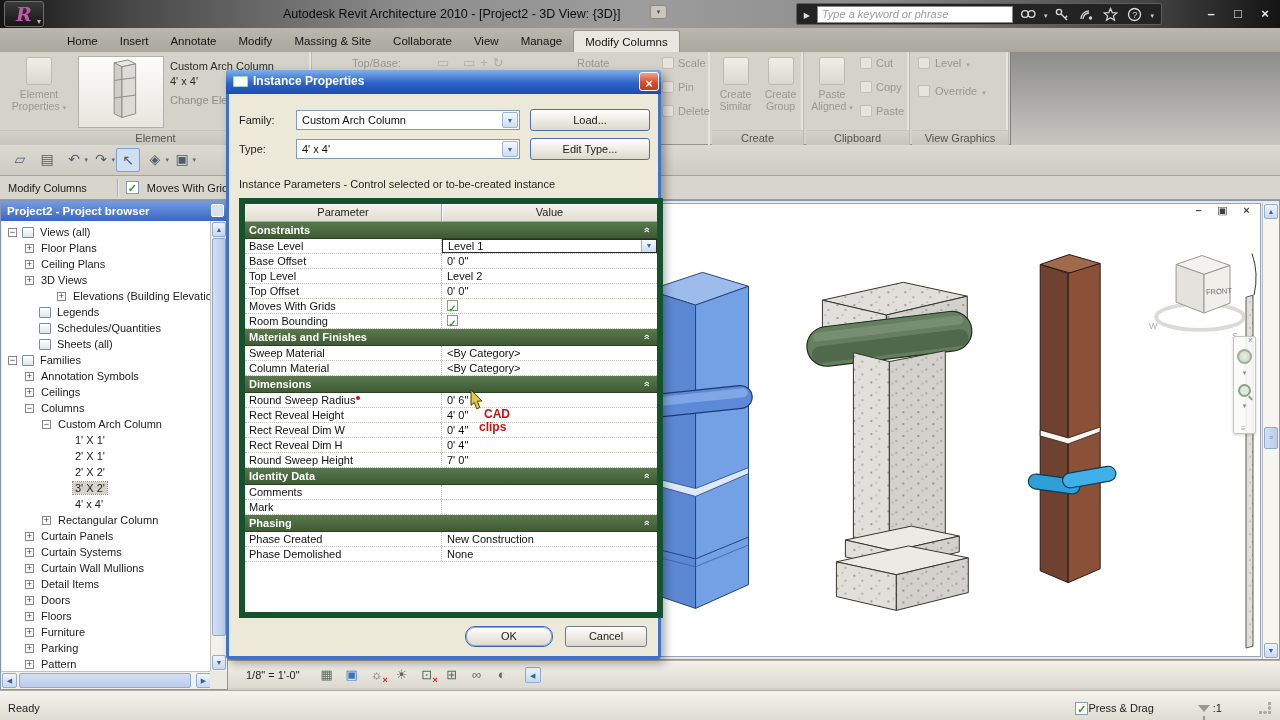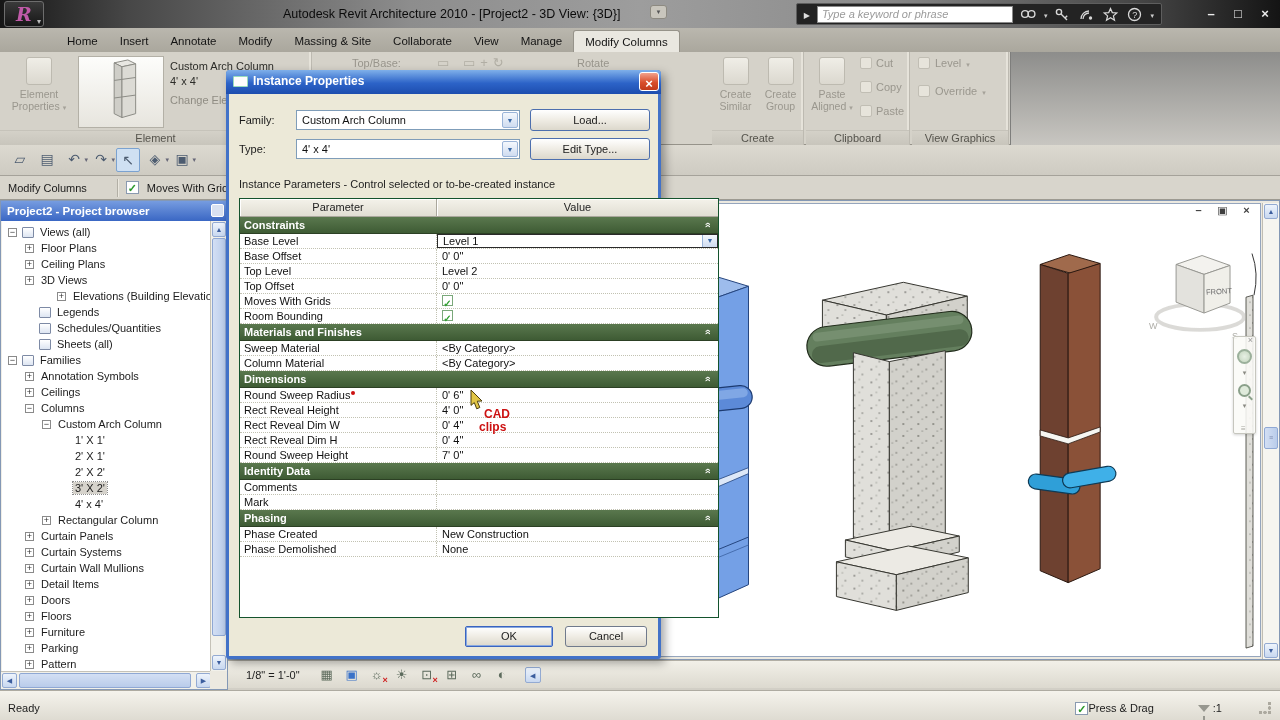--- a/index.html
+++ b/index.html
@@ -149,40 +149,40 @@
 .dtitle{position:absolute;left:-3px;right:-3px;top:-3px;height:24px;background:linear-gradient(#7fb0ea,#2c63c8 55%,#1d4dae);border-radius:4px 4px 0 0;color:#fff;font-weight:bold;font-size:12px;line-height:23px;padding-left:27px}
 .dicon{position:absolute;left:7px;top:6px;width:15px;height:11px;background:#fdfdfd;border:1px solid #9db;border-radius:1px}
 .dclose{position:absolute;right:2px;top:2px;width:20px;height:19px;background:linear-gradient(#f2a28c,#d94e2c 55%,#c23a1a);border:1px solid #fff;border-radius:3px;text-align:center}
 .dclose::before{content:"×";color:#fff;font-weight:bold;font-size:13px;line-height:17px}
 .dlabel{position:absolute;left:10px;color:#1a1a1a}
 .dcombo{position:absolute;left:67px;width:224px;height:20px;background:#fff;border:1px solid #7f9db9;line-height:18px;padding-left:5px;color:#111}
 .ca{position:absolute;right:1px;top:1px;bottom:1px;width:16px;background:linear-gradient(#f4f8fd,#cfdcf0);border:1px solid #9ab4d8;border-radius:2px;text-align:center}
 .ca::before{content:"▼";font-size:7px;color:#3a6aa8;line-height:15px;display:block}
 .dbtn{position:absolute;left:301px;width:120px;height:22px;background:linear-gradient(#ffffff,#efece4 50%,#dcd8cc);border:1px solid #4d6fae;border-radius:3px;text-align:center;line-height:20px;color:#1a1a1a}
 .dnote{position:absolute;left:10px;top:105px;color:#1e1e1e}
-.ptable{position:absolute;left:10px;top:125px;width:480px;height:420px;background:#fff;border:1px solid #14532d;overflow:hidden}
+.ptable{position:absolute;left:10px;top:125px;width:424px;height:420px;background:#fff;border:6px solid #14532d;overflow:hidden}
 .thead{display:flex;height:18px;background:linear-gradient(#f4f2ea,#e1ded3);border-bottom:1px solid #aaa79c}
 .th{flex:0 0 197px;text-align:center;line-height:17px;border-right:1px solid #aaa79c;box-shadow:inset 1px 1px 0 #fff;color:#222}
 .th.v{flex:1;border-right:none}
 .prow{display:flex;height:15px;line-height:14px;border-bottom:1px dotted #c2c2b2;position:relative}
 .grp{display:none}
 .t-group{height:17px;background:linear-gradient(#5a784e,#3e5b34);border-bottom:1px solid #2c4024}
 .t-group .grp{display:flex;width:100%;color:#fff;font-weight:bold;padding-left:4px;line-height:16px}
 .grpchev{margin-left:auto;margin-right:7px;transform:rotate(-90deg);font-size:10px}
 .lab{flex:0 0 197px;padding-left:4px;border-right:1px dotted #c2c2b2;color:#101010;overflow:hidden;white-space:nowrap}
 .val{flex:1;padding-left:5px;color:#101010;position:relative;overflow:hidden;white-space:nowrap}
 .t-combo .val{border:1px solid #2a2a2a;background:#fff;line-height:12px}
 .v-arrow{display:none;position:absolute;right:0;top:0;bottom:0;width:15px;background:linear-gradient(#f4f8fd,#cfdcf0);border-left:1px solid #9ab4d8;text-align:center}
 .v-arrow::before{content:"▼";font-size:7px;color:#3a6aa8;line-height:12px;display:block}
 .t-combo .v-arrow{display:block}
 .v-check{display:none;width:11px;height:11px;border:1px solid #7aa87a;background:#fff;text-align:center;margin-top:1px}
 .v-check::before{content:"✓";color:#2f9e2f;font-size:10px;line-height:10px;font-weight:bold}
 .t-check .v-check{display:inline-block}
 .f-assoc .lab::after{content:"";display:inline-block;width:4px;height:4px;border-radius:50%;background:#cc1111;margin-left:1px;vertical-align:4px}
-.okbtn{position:absolute;left:236px;top:553px;width:88px;height:21px;background:linear-gradient(#ffffff,#efece4 50%,#dcd8cc);border:1px solid #3a64c0;border-radius:2px;box-shadow:0 0 0 1px #88a8e0 inset;text-align:center;line-height:19px}
+.okbtn{position:absolute;left:236px;top:553px;width:88px;height:21px;background:linear-gradient(#ffffff,#efece4 50%,#dcd8cc);border:1px solid #3a64c0;border-radius:10px;box-shadow:0 0 0 1px #88a8e0 inset;text-align:center;line-height:19px}
 .cancelbtn{position:absolute;left:336px;top:553px;width:82px;height:21px;background:linear-gradient(#ffffff,#efece4 50%,#dcd8cc);border:1px solid #707a8c;border-radius:3px;text-align:center;line-height:19px}
 
 
 .cursorwm{position:absolute;left:470px;top:390px;z-index:60;pointer-events:none}
 .wmtext{position:absolute;color:#cc1111;font-weight:bold;font-size:12px;white-space:nowrap}
 .wm1{left:14px;top:17px}
 .wm2{left:9px;top:30px}
 </style>
 </head>
 <body>
@@ -261,20 +261,34 @@
       <div>4' x 4'</div>
     </div>
     <div class="elchange">Change Element</div>
     <div class="plabel">Element</div>
   </div>
 
   <span class="ghost" id="g-topbase">Top/Base:</span>
   <span class="ghost" id="g-icons"><span class="gi1"></span><span class="gi2"></span><span class="gi3"></span></span>
   <span class="ghost" id="g-rotate">Rotate</span>
 
+  <div class="panel" id="p-modstack">
+    <div class="mrow dis" style="top:5px">
+        <span class="ric"></span>
+        <span>Scale</span>
+      </div>
+    <div class="mrow dis" style="top:29px">
+        <span class="ric"></span>
+        <span>Pin</span>
+      </div>
+    <div class="mrow dis" style="top:53px">
+        <span class="ric"></span>
+        <span>Delete</span>
+      </div>
+  </div>
 
   <div class="panel" id="p-create">
     <div class="bigbtn" style="left:1px"><div class="ricL"></div><span>Create Similar</span></div>
     <div class="bigbtn" style="left:46px"><div class="ricL"></div><span>Create Group</span></div>
     <div class="plabel">Create</div>
   </div>
 
   <div class="panel" id="p-clip">
     <div class="bigbtn" style="left:2px;width:48px"><div class="ricL"></div><span>Paste Aligned</span> <span class="rcaret"></span></div>
     <div class="clipcol">

